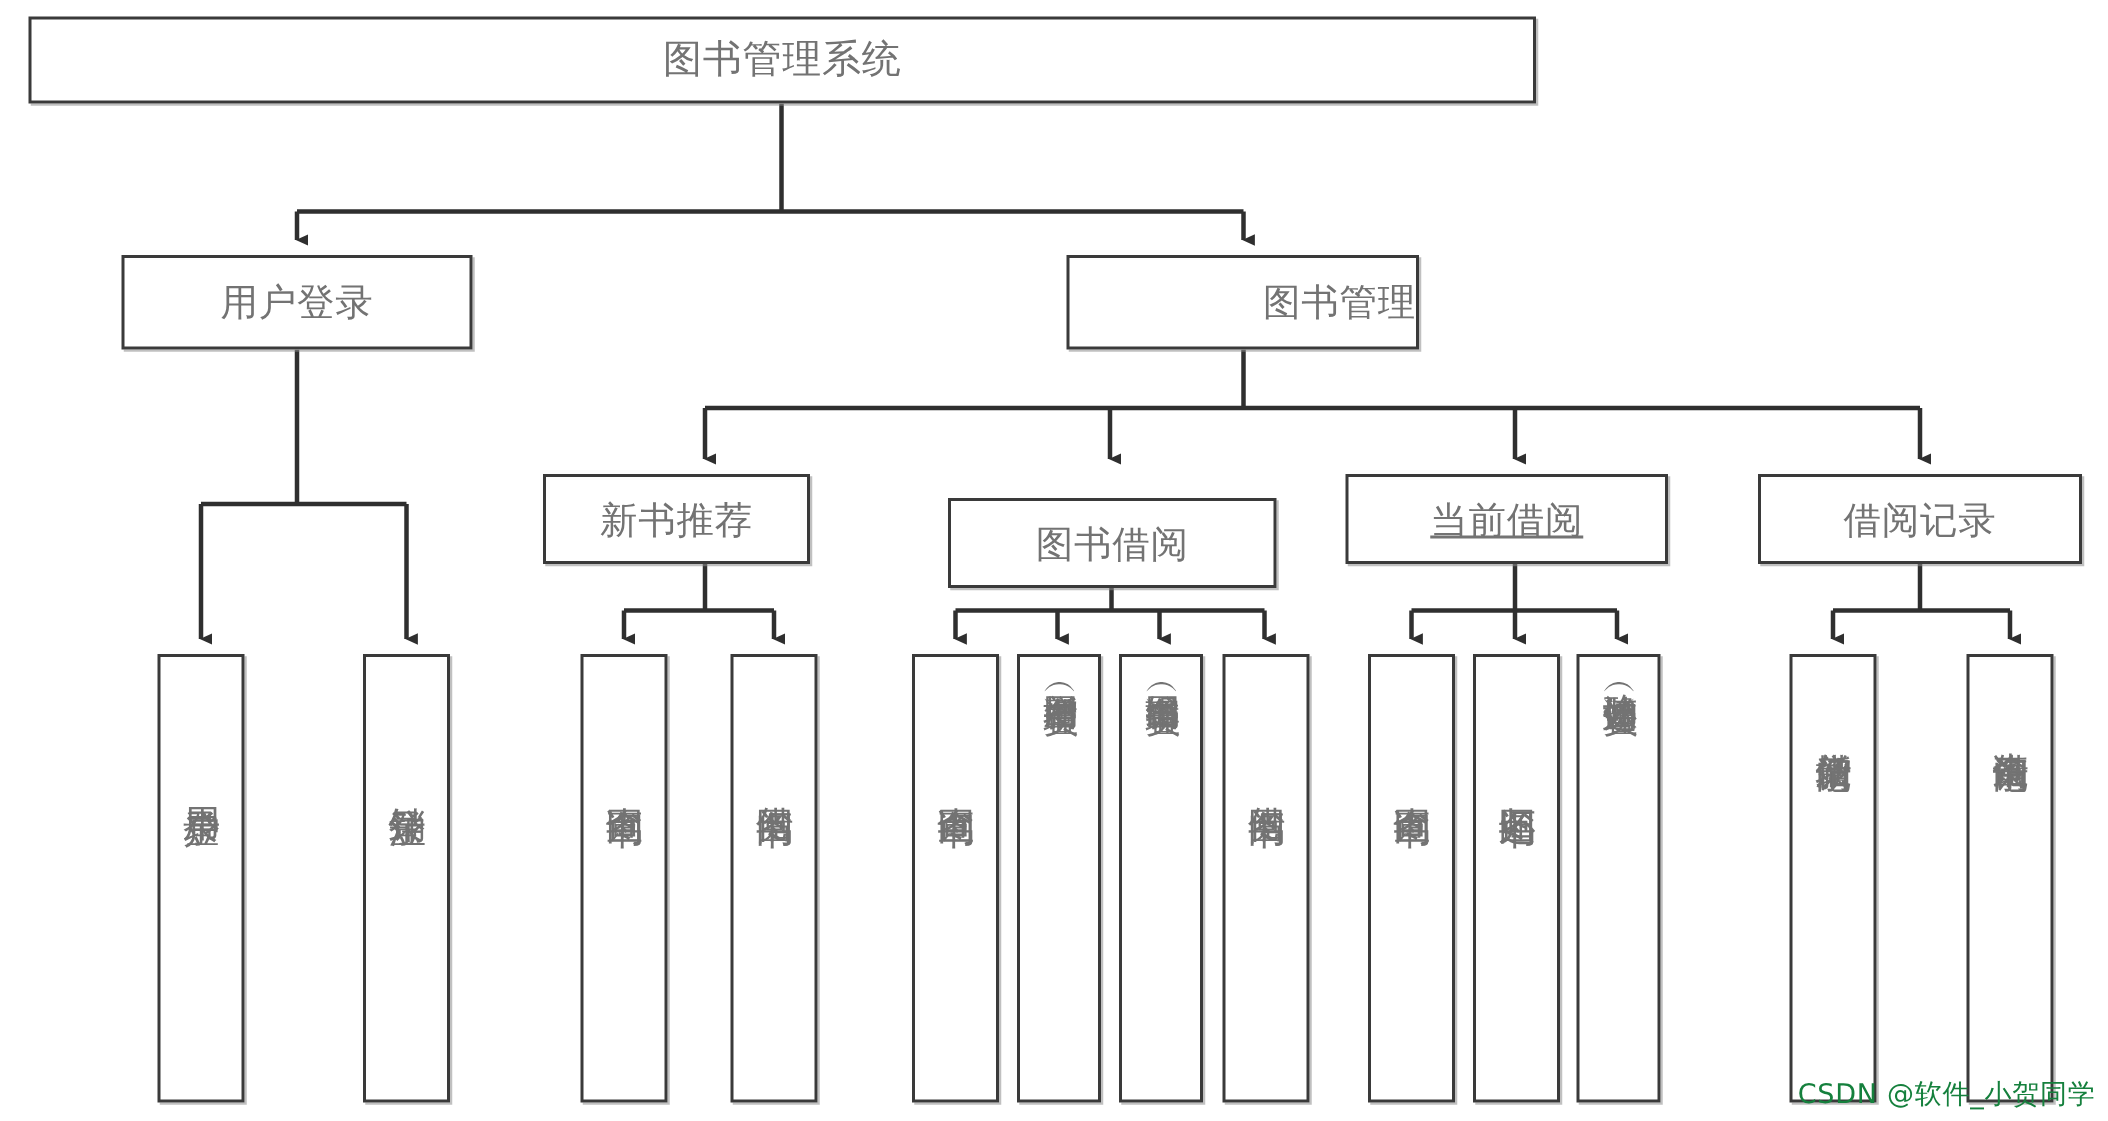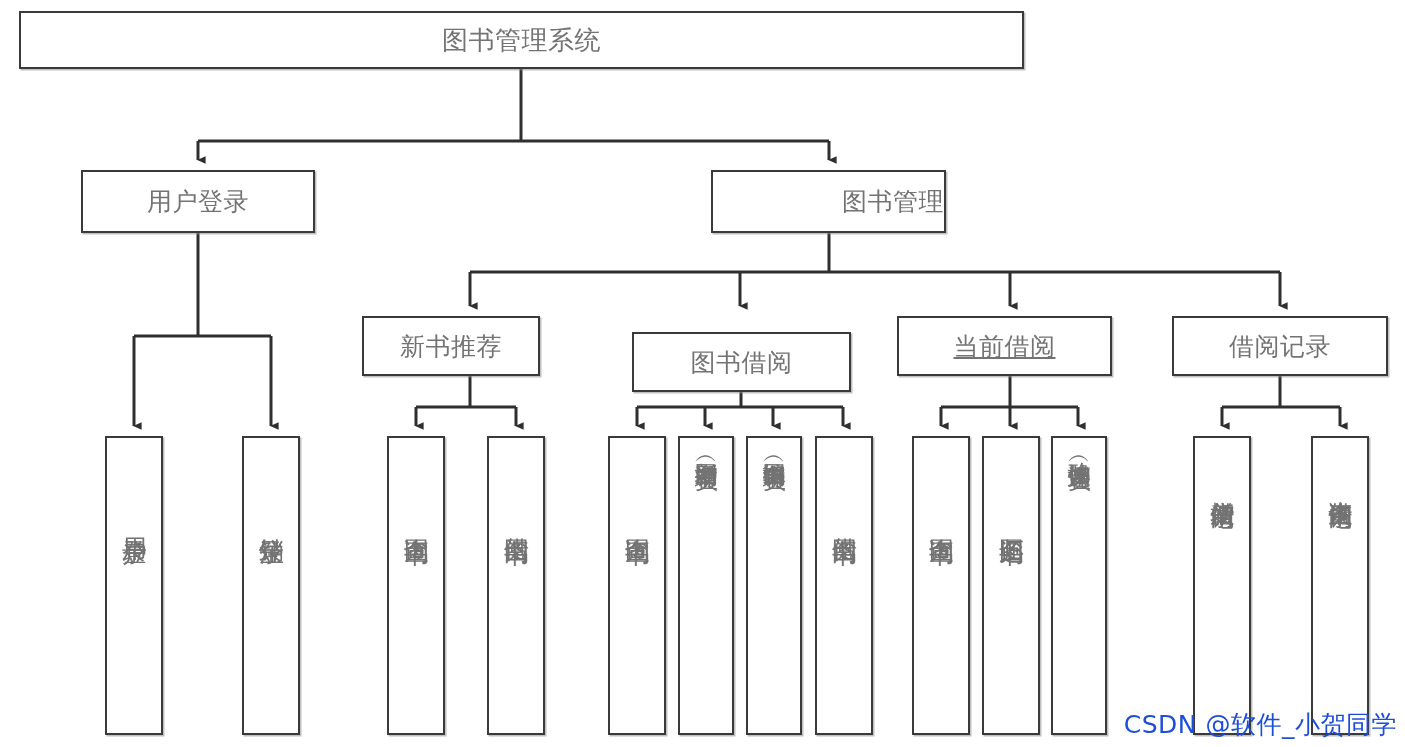--- a/index.html
+++ b/index.html
@@ -67,22 +67,22 @@
     font-size: 23px;
     line-height: 1.1;
   }
   .node.leaf.mid .label {
     font-size: 24px;
   }
   #watermark {
     position: absolute;
     right: 8px;
     bottom: 6px;
-    font-size: 25px;
-    color: #1d4ed8;
+    font-size: 18px;
+    color: #15803d;
     white-space: nowrap;
     letter-spacing: 0.5px;
   }
 </style>
 </head>
 <body>
 
 <div id="canvas">
 
   <svg id="edges" viewBox="0 0 1405 747" xmlns="http://www.w3.org/2000/svg">

